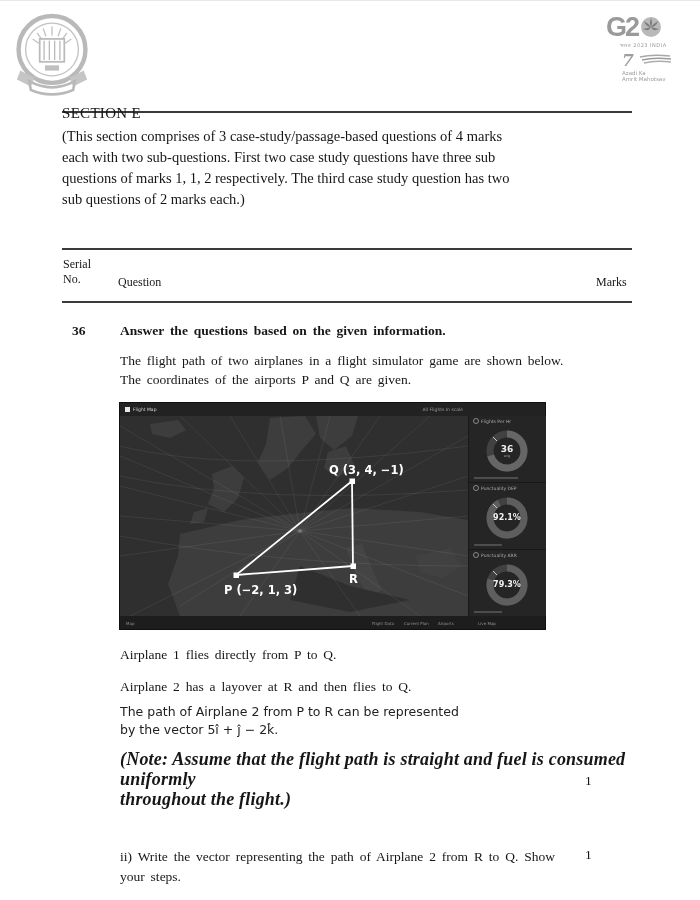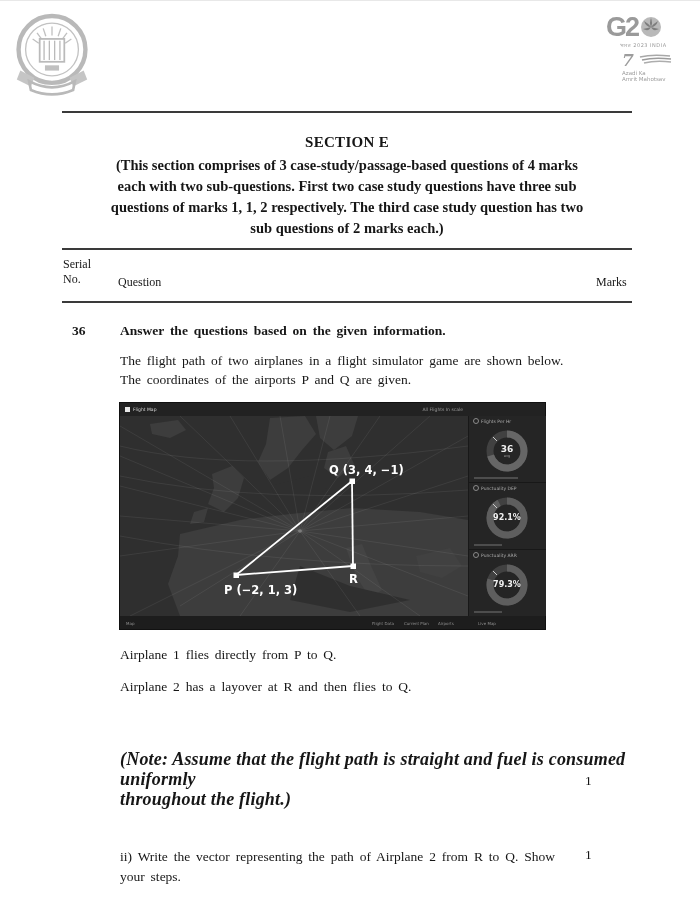--- a/index.html
+++ b/index.html
@@ -14,21 +14,21 @@
           letter-spacing:-2px;color:#9a9a9a;line-height:24px;display:flex;align-items:center;}
   .indialine{font-family:"DejaVu Sans",sans-serif;font-size:5px;color:#9a9a9a;margin:3px 0 0 14px;letter-spacing:.5px;}
   .azadi{margin:4px 0 0 16px;color:#9d9d9d;}
   .azadi .seven{font-family:"DejaVu Serif",serif;font-style:italic;font-weight:bold;font-size:17px;line-height:14px;}
   .azadi .small{font-family:"DejaVu Sans",sans-serif;font-size:5.5px;line-height:6px;white-space:pre-line;}
 
   
   .rule{height:2px;background:#3a3a3a;left:62px;width:570px;}
 
   
-  .secwrap{left:62px;top:133px;width:570px;text-align:center;font-weight:bold;}
+  .secwrap{left:62px;top:104px;width:570px;text-align:left;font-weight:normal;}
   .sectitle{font-size:15px;letter-spacing:.3px;}
   .secdesc{font-size:14.5px;line-height:21px;margin-top:4px;}
 
   
   .th{font-size:12px;}
 
   
   .body13{font-size:13.5px;}
   .bold{font-weight:bold;}
   .ws{word-spacing:2.5px;}
@@ -265,20 +265,24 @@
       <span class="sb-item" style="left:252px;">Flight Data</span>
       <span class="sb-item" style="left:284px;">Current Plan</span>
       <span class="sb-item" style="left:318px;">Airports</span>
       <span class="sb-item" style="left:358px;">Live Map</span>
     </div>
   </div>
 
   <div class="abs body13 ws" style="left:120px;top:646px;">Airplane 1 flies directly from P to Q.</div>
   <div class="abs body13 ws" style="left:120px;top:678px;">Airplane 2 has a layover at R and then flies to Q.</div>
 
+  <div class="abs sans" style="left:120px;top:702px;">
+    <div>The path of Airplane 2 from P to R can be represented</div>
+    <div>by the vector 5î + ĵ − 2k̂.</div>
+  </div>
 
   <div class="abs note" style="left:120px;top:748px;">
     <div>(Note: Assume that the flight path is straight and fuel is consumed uniformly</div>
     <div>throughout the flight.)</div>
   </div>
 
   <div class="abs marks1" style="left:585px;top:772px;">1</div>
 
 
   <div class="abs marks1" style="left:585px;top:846px;">1</div>

